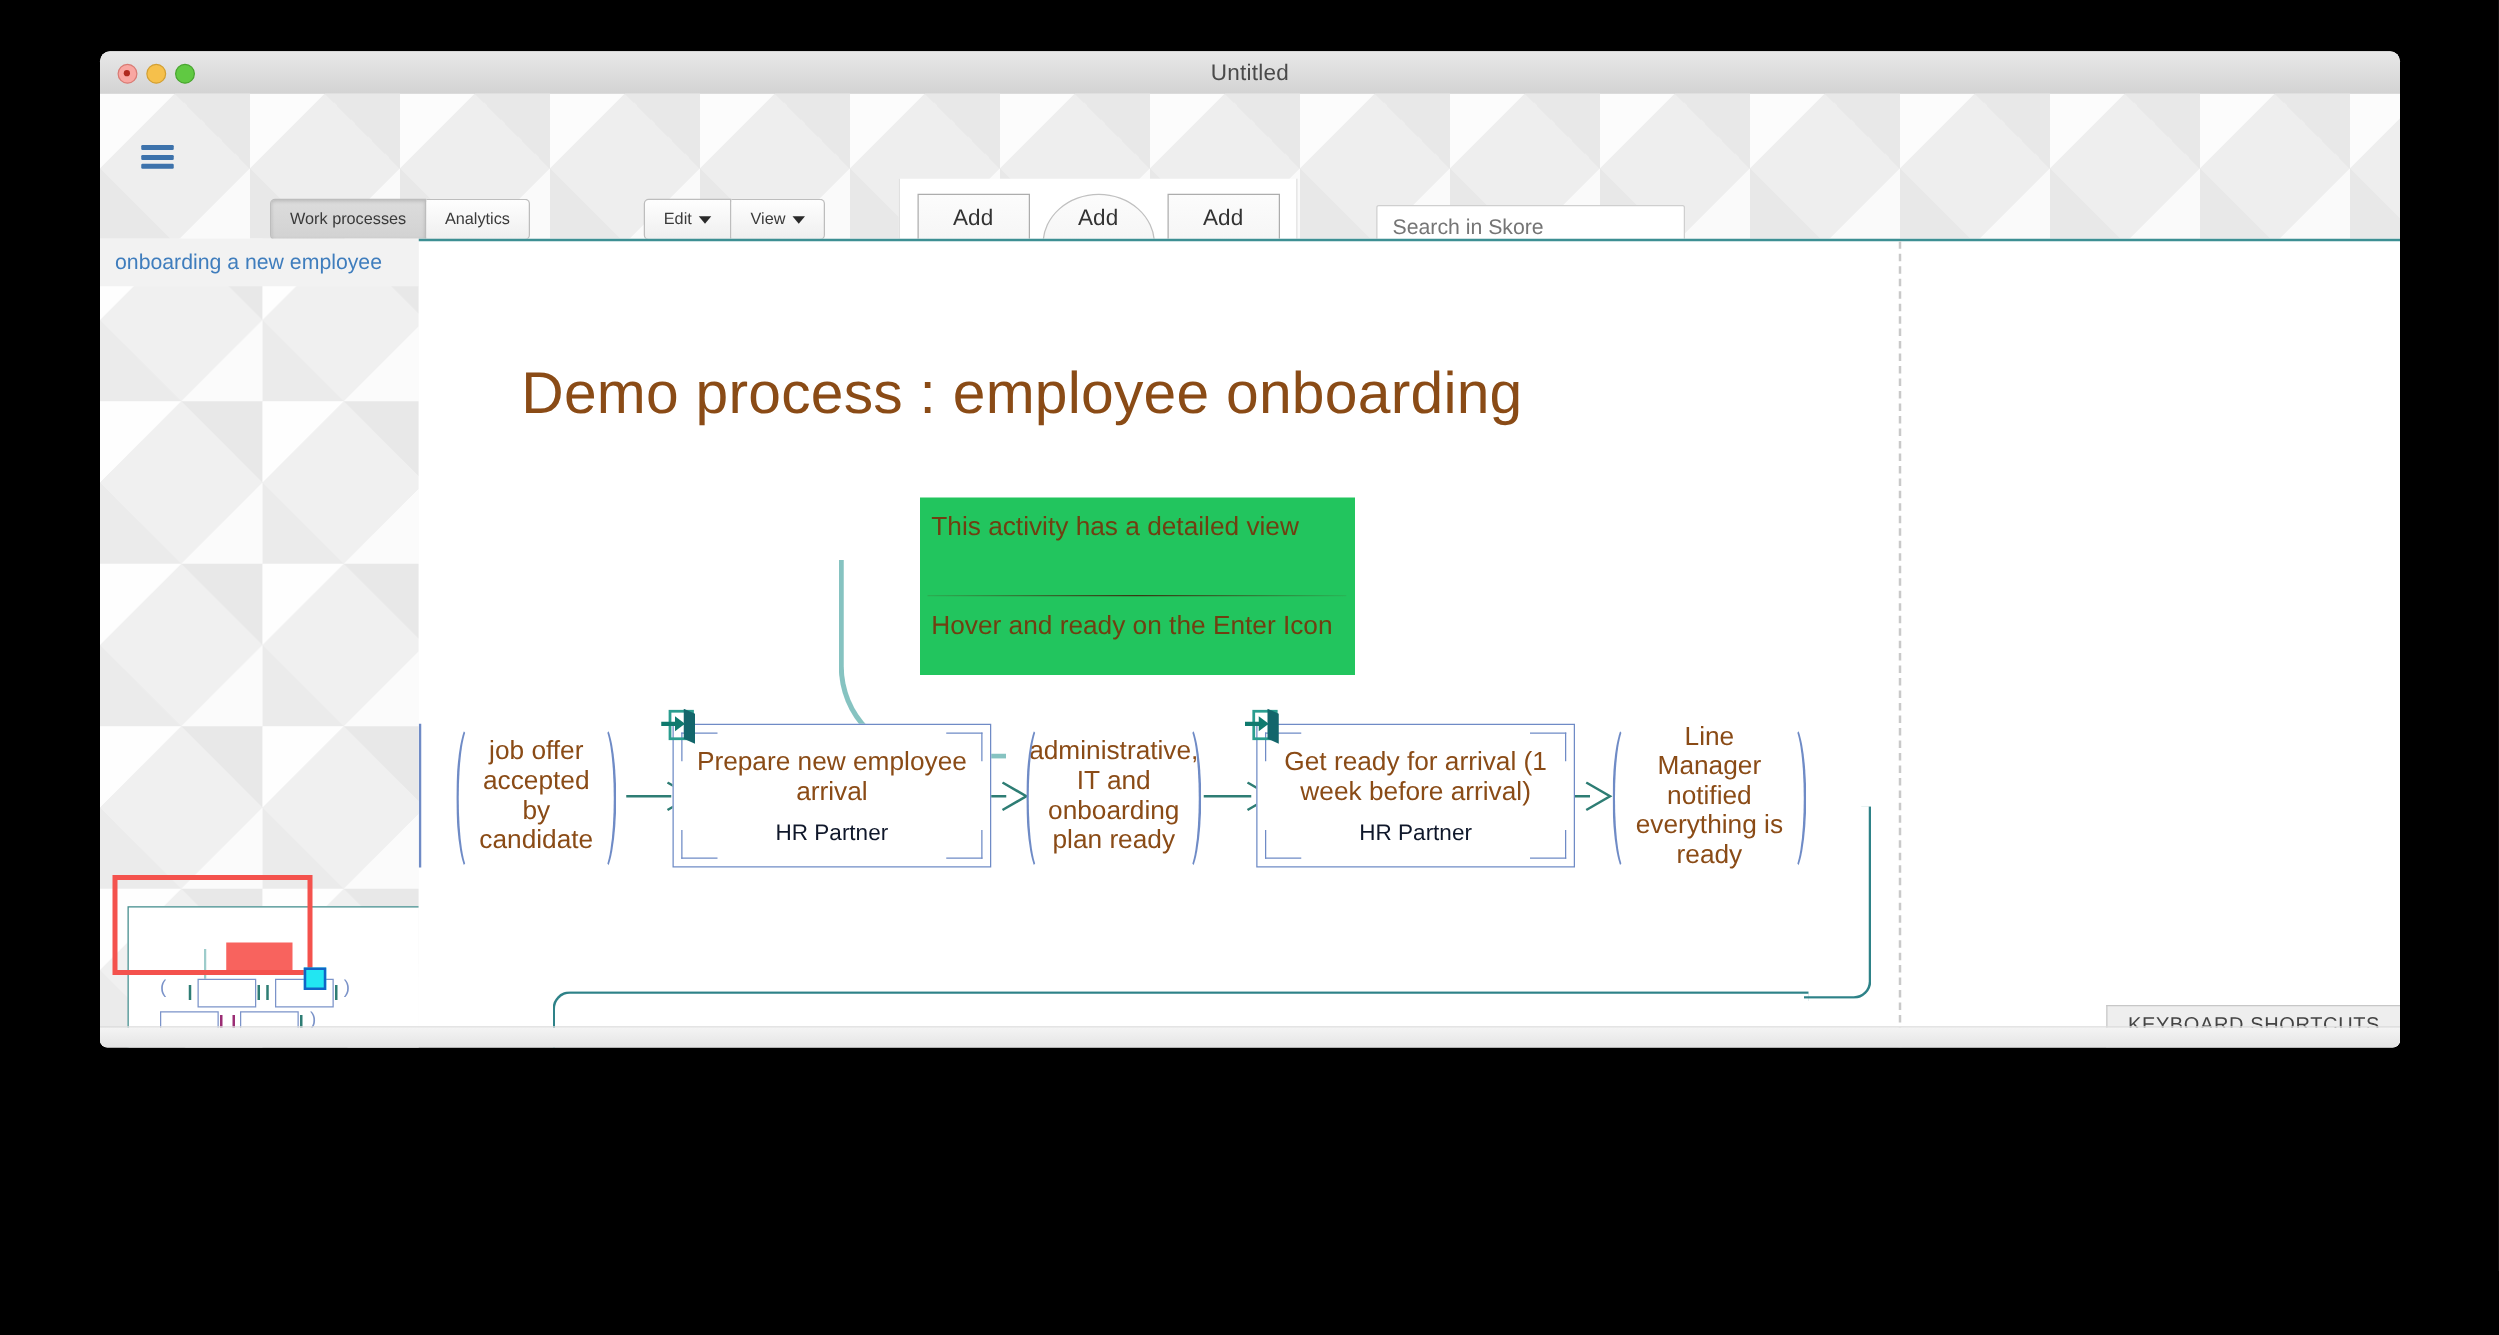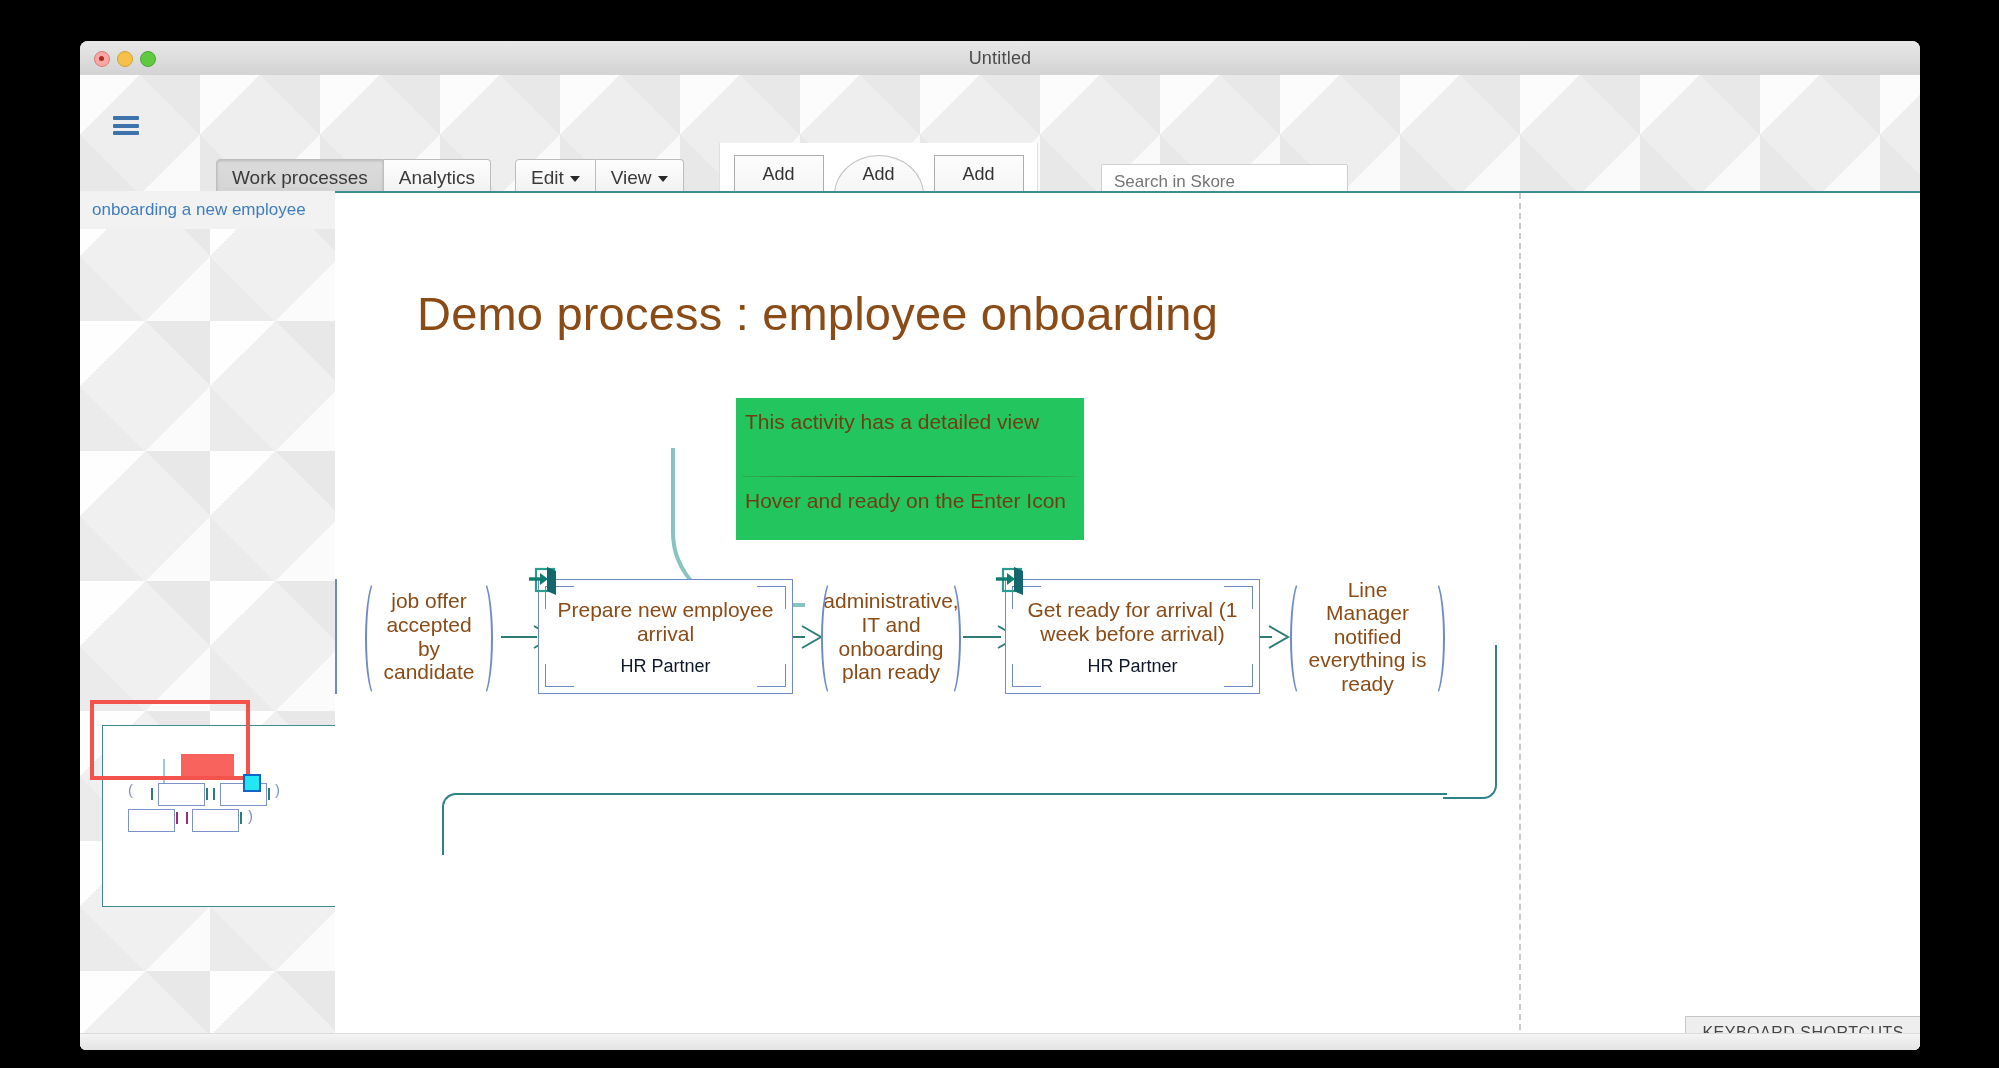--- a/index.html
+++ b/index.html
@@ -1,20 +1,20 @@
 <!DOCTYPE html>
 <html><head>
 <meta charset="utf-8">
 <style>
   html,body{margin:0;padding:0;background:#000;}
   body{width:1999px;height:1068px;overflow:hidden;font-family:"Liberation Sans",sans-serif;}
 
   
   #app-window{
-    position:absolute;left:80px;top:41px;width:1840px;height:1009px;
+    position:absolute;left:80px;top:41px;width:1840px;height:797px;
     border-radius:8px 8px 6px 6px;overflow:hidden;
     background:#fff;
     box-shadow:0 6px 26px rgba(0,0,0,.55);
   }
 
   
   #titlebar{
     position:absolute;left:0;top:0;width:100%;height:34px;
     background:linear-gradient(#e8e8e8,#d3d3d3);
     border-bottom:1px solid #b4b4b4;
@@ -40,21 +40,21 @@
       linear-gradient(315deg,rgba(255,255,255,.7) 25%,transparent 25%);
     background-size:120px 120px;
     background-color:#eeeeee;
     overflow:hidden;
   }
   #hamburger{position:absolute;left:33px;top:41px;width:26px;height:19px;cursor:pointer;}
   #hamburger i{display:block;height:4px;background:#3d72ab;margin-bottom:3.5px;border-radius:1px;}
 
   .btngroup{position:absolute;display:flex;}
   .tbtn{
-    font-size:19px;color:#3a3a3a;
+    font-size:13px;color:#3a3a3a;
     padding:8px 15px 9px;
     border:1px solid #bdbdbd;
     background:linear-gradient(#fefefe,#efefef);
     cursor:pointer;line-height:1.1;white-space:nowrap;
   }
   .tbtn:not(:first-child){border-left:none;}
   .btngroup .tbtn:first-child{border-radius:4px 0 0 4px;}
   .btngroup .tbtn:last-child{border-radius:0 4px 4px 0;}
   .tbtn.active{background:linear-gradient(#dcdcdc,#d2d2d2);box-shadow:inset 0 1px 3px rgba(0,0,0,.16);}
   .caret{display:inline-block;margin-left:6px;border-left:5px solid transparent;border-right:5px solid transparent;border-top:6px solid #2a2a2a;vertical-align:middle;}

